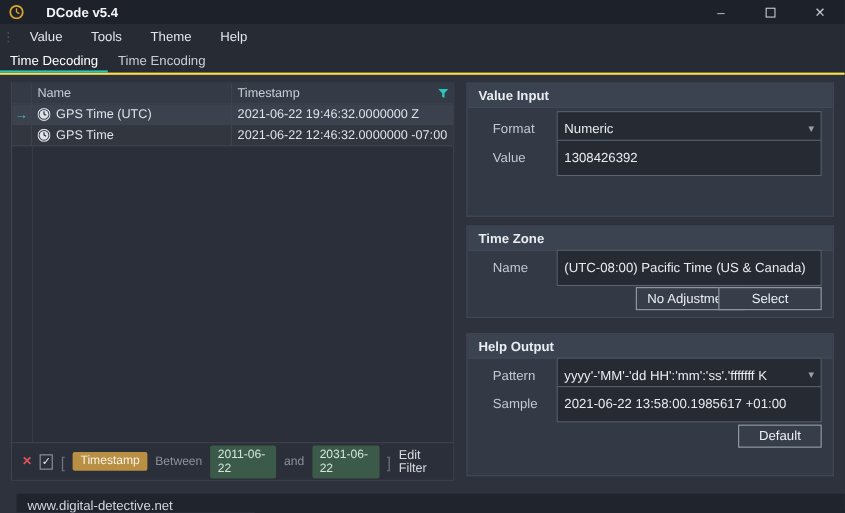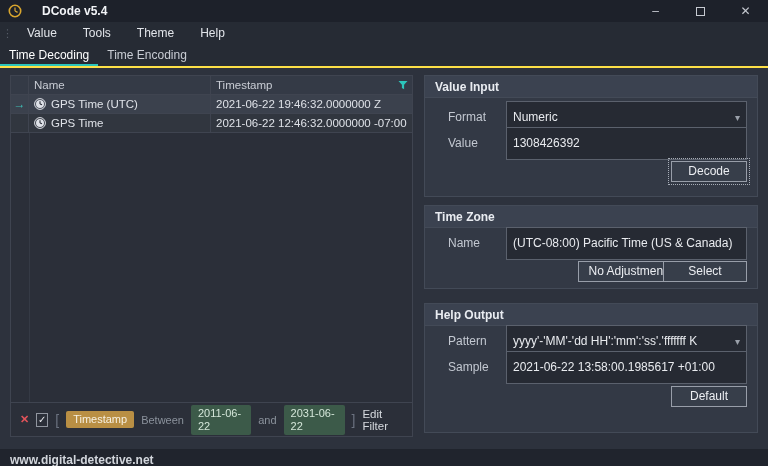--- a/index.html
+++ b/index.html
@@ -55,21 +55,21 @@
   .group-header{height:22px;background:#3b4250;border-bottom:1px solid #434a57;font-weight:bold;color:#e9ecf1;font-size:12px;padding:4px 10px;}
   .g-row{position:absolute;left:0;right:10px;height:20px;display:flex;align-items:center;}
   .g-label{padding-left:23px;width:81px;flex:none;color:#c3c8d1;font-size:12px;}
   .g-control{flex:1;height:33px;background:#262a33;border:1px solid #5b616d;color:#e9ebef;font-size:12px;padding:0 6px;display:flex;align-items:center;font-family:"Liberation Sans",sans-serif;}
   input.g-control{outline:none;}
   .dropdown{justify-content:space-between;}
   .caret{color:#9aa0aa;font-size:10px;margin-left:6px;}
   .btn{position:absolute;height:21px;background:#373e4a;border:1px solid #989ea9;color:#eceef2;font-size:12px;text-align:center;line-height:19px;}
   .btn.focused{outline:1px dotted #a7adb7;outline-offset:2px;}
   
-  .statusbar{position:absolute;left:0;right:0;bottom:0;height:17px;background:#20242d;color:#d2d6dc;font-size:12px;line-height:23px;padding-left:10px;font-weight:bold;}
+  .statusbar{position:absolute;left:15px;right:0;bottom:0;height:17px;background:#20242d;color:#d2d6dc;font-size:12px;line-height:23px;padding-left:10px;}
 </style>
 </head>
 <body>
 
 <div class="titlebar">
   <span class="app-icon">
     <svg width="14" height="14" viewBox="0 0 14 14">
       <circle cx="7" cy="7" r="5.7" fill="none" stroke="#d9a62e" stroke-width="1.6"></circle>
       <line x1="7" y1="7" x2="7" y2="3.6" stroke="#d9a62e" stroke-width="1.2"></line>
       <line x1="7" y1="7" x2="9.6" y2="8.4" stroke="#d9a62e" stroke-width="1.2"></line>
@@ -173,31 +173,30 @@
     <span class="g-label">Format</span>
     <div class="g-control dropdown">
       <span>Numeric</span>
       <span class="caret">▾</span>
     </div>
   </div>
   <div class="g-row" style="top:57px;">
     <span class="g-label">Value</span>
     <input class="g-control" value="1308426392" style="">
   </div>
-  <div class="btn focused" style="top:85px;right:10px;width:76px;">Decode</div>
 </div>
 
 <div class="group" style="top:205px;height:84px;">
   <div class="group-header">Time Zone</div>
   <div class="g-row" style="top:27px;">
     <span class="g-label">Name</span>
     <input class="g-control" value="(UTC-08:00) Pacific Time (US &amp; Canada)" style="">
   </div>
   <div class="btn" style="top:55px;right:80px;width:99px;">No Adjustment</div>
-  <div class="btn" style="top:55px;right:10px;width:84px;">Select</div>
+  <div class="btn" style="top:55px;right:10px;width:94px;">Select</div>
 </div>
 
 <div class="group" style="top:303px;height:130px;">
   <div class="group-header">Help Output</div>
   <div class="g-row" style="top:27px;">
     <span class="g-label">Pattern</span>
     <div class="g-control dropdown">
       <span>yyyy'-'MM'-'dd HH':'mm':'ss'.'fffffff K</span>
       <span class="caret">▾</span>
     </div>

